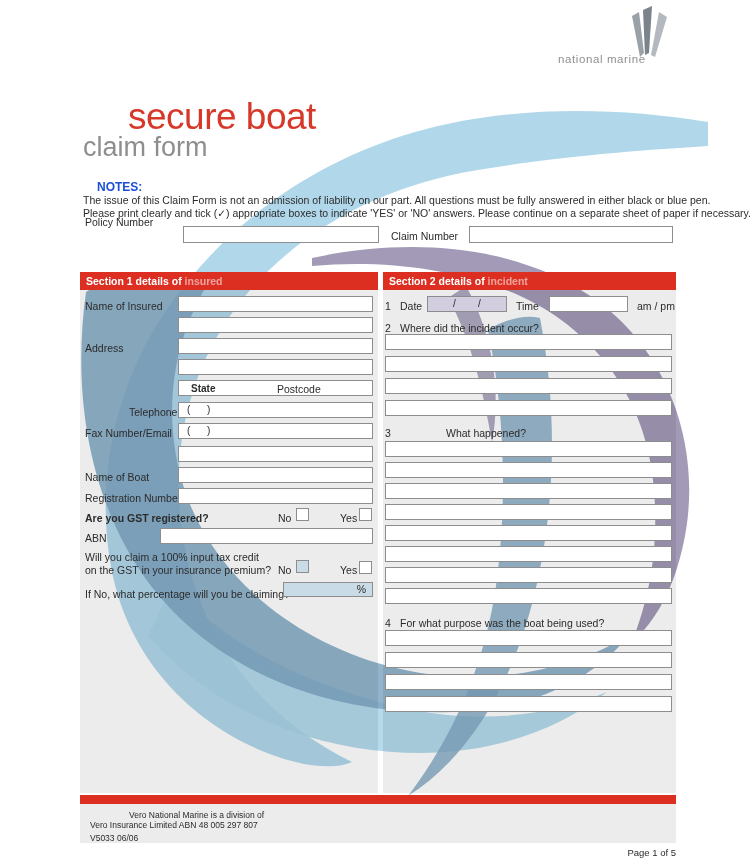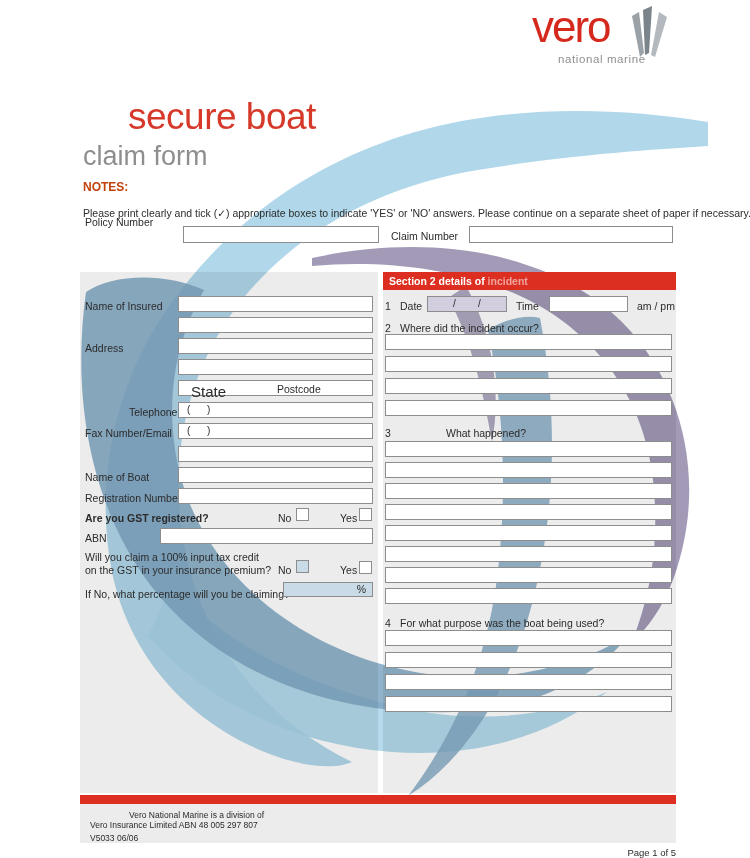--- a/index.html
+++ b/index.html
@@ -11,22 +11,22 @@
   .abs{position:absolute;}
   .lbl{position:absolute;font-size:10.5px;color:#2b2b2b;white-space:nowrap;}
   .box{position:absolute;background:#fff;border:1px solid #8d8d8d;height:16px;box-sizing:border-box;}
   .chk{position:absolute;width:13px;height:13px;border:1px solid #8d8d8d;background:#fff;box-sizing:border-box;}
   .secbar{position:absolute;height:18px;background:#dc2f21;color:#fff;font-size:10.5px;
           font-weight:bold;line-height:18px;padding-left:6px;box-sizing:border-box;white-space:nowrap;}
   .secbar .light{opacity:.55;font-weight:bold;}
   .logo-vero{position:absolute;left:532px;top:2px;font-size:44px;font-weight:500;color:#d6291e;letter-spacing:-2px;}
   .logo-sub{position:absolute;left:558px;top:53px;font-size:11.5px;color:#8f8f8f;letter-spacing:.6px;}
   .title-main{position:absolute;left:81px;top:96px;font-size:37px;color:#d6392a;letter-spacing:-.5px;margin-left:47px;}
-  .title-sub{position:absolute;left:83px;top:141px;font-size:27px;color:#8e8e8e;}
-  .notes-h{position:absolute;left:83px;top:180px;font-size:12px;font-weight:bold;color:#c2410c;}
+  .title-sub{position:absolute;left:83px;top:132px;font-size:27px;color:#8e8e8e;}
+  .notes-h{position:absolute;left:97px;top:180px;font-size:12px;font-weight:bold;color:#1d4ed8;}
   .note{position:absolute;font-size:10.5px;color:#2b2b2b;white-space:nowrap;}
   .pre{white-space:pre;}
   .qnum{position:absolute;font-size:10.5px;color:#2b2b2b;}
   .footer-bar{position:absolute;left:80px;top:795px;width:596px;height:9px;background:#dc2f21;}
   .footer-panel{position:absolute;left:80px;top:804px;width:596px;height:39px;background:#ececec;}
   .ftxt{position:absolute;font-size:8.5px;color:#2b2b2b;white-space:nowrap;}
   .pagenum{position:absolute;left:556px;top:847px;width:120px;text-align:right;font-size:9.5px;color:#2b2b2b;}
   .slashbox{font-size:10px;text-align:center;line-height:14px;}
   .prefix{font-size:10px;line-height:14px;padding-left:8px;}
   .pct{font-size:10.5px;text-align:right;line-height:13px;padding-right:6px;}
@@ -44,51 +44,52 @@
     <path fill="#a7d3e8" fill-opacity="0.9" d="M708,122 C610,106 505,106 415,132 C315,161 225,222 163,315 C112,392 95,488 112,572 C129,655 185,718 262,751 C300,767 335,770 352,762 C282,728 223,668 196,590 C165,498 176,398 226,322 C282,237 378,186 478,170 C560,156 645,150 708,146 Z"></path>
     <path fill="#a7d3e8" fill-opacity="0.85" d="M148,636 C205,702 295,745 392,752 C478,758 552,735 607,692 C548,717 476,724 404,708 C312,688 225,645 172,585 Z"></path>
     <path fill="#7ea6c2" fill-opacity="0.85" d="M86,292 C72,392 88,500 148,582 C215,672 330,716 452,712 C535,709 595,678 628,636 C560,676 470,688 388,666 C295,641 216,578 186,494 C162,424 170,350 204,290 C164,272 112,274 86,292 Z"></path>
     <path fill="#7ea6c2" fill-opacity="0.8" d="M540,318 C558,412 556,512 532,604 C508,696 462,762 408,796 C452,738 484,668 496,586 C508,500 504,408 488,330 C504,320 524,314 540,318 Z"></path>
     <path fill="#8d84a6" fill-opacity="0.82" d="M312,258 C432,232 552,252 622,322 C680,380 702,468 682,550 C670,600 650,626 632,642 C650,596 660,544 653,480 C644,392 588,326 518,295 C452,266 374,260 312,266 Z"></path>
     <path fill="#8d84a6" fill-opacity="0.7" d="M466,286 C492,332 502,392 492,442 C484,396 472,340 448,298 Z"></path>
   </svg>
 
   <div class="content">
 
-    <div class="logo-vero">vero</div>
     <svg class="abs" style="left:630px;top:4px;" width="40" height="60" viewBox="0 0 40 60">
       <polygon points="10,53 2,12 9,8 14,49" fill="#9aa1a7"></polygon>
       <polygon points="15,51 13,6 22,2 19,49" fill="#7b838b"></polygon>
       <polygon points="21,51 29,8 37,13 25,53" fill="#b3b9be"></polygon>
     </svg>
     <div class="logo-sub">national marine</div>
 
     <div class="title-main">secure boat</div>
     <div class="title-sub">claim form</div>
 
     <div class="notes-h">NOTES:</div>
+    <div class="note" style="left:83px;top:194px;">The issue of this Claim Form is not an admission of liability on our part. All questions must be fully answered in either black or blue pen.</div>
     <div class="note" style="left:83px;top:207px;">Please print clearly and tick (✓) appropriate boxes to indicate 'YES' or 'NO' answers. Please continue on a separate sheet of paper if necessary.</div>
 
     <div class="lbl" style="left:85px;top:216px;">Policy Number</div>
     <div class="box" style="left:183px;top:226px;width:196px;height:17px;"></div>
     <div class="lbl" style="left:391px;top:230px;">Claim Number</div>
     <div class="box" style="left:469px;top:226px;width:204px;height:17px;"></div>
 
+    <div class="secbar" style="left:80px;top:272px;width:298px;"><span>Section 1 details of </span><span class="light">insured</span></div>
     <div class="secbar" style="left:383px;top:272px;width:293px;"><span>Section 2 details of </span><span class="light">incident</span></div>
 
     <div class="lbl" style="left:85px;top:300px;">Name of Insured</div>
     <div class="box" style="left:178px;top:296px;width:195px;"></div>
     <div class="box" style="left:178px;top:317px;width:195px;"></div>
 
     <div class="lbl" style="left:85px;top:342px;">Address</div>
     <div class="box" style="left:178px;top:338px;width:195px;"></div>
     <div class="box" style="left:178px;top:359px;width:195px;"></div>
 
     <div class="box" style="left:178px;top:380px;width:195px;">
-      <span class="abs" style="left:12px;top:2px;font-size:15px;">State</span>
+      <span class="abs" style="left:12px;top:2px;font-size:10px;font-weight:bold;">State</span>
       <span class="abs" style="left:98px;top:2px;font-size:10.5px;">Postcode</span>
     </div>
 
     <div class="lbl" style="left:85px;top:406px;margin-left:44px;">Telephone Number</div>
     <div class="box prefix pre" style="left:178px;top:402px;width:195px;">(      )</div>
 
     <div class="lbl" style="left:85px;top:427px;">Fax Number/Email</div>
     <div class="box prefix pre" style="left:178px;top:423px;width:195px;">(      )</div>
     <div class="box" style="left:178px;top:446px;width:195px;"></div>
 

